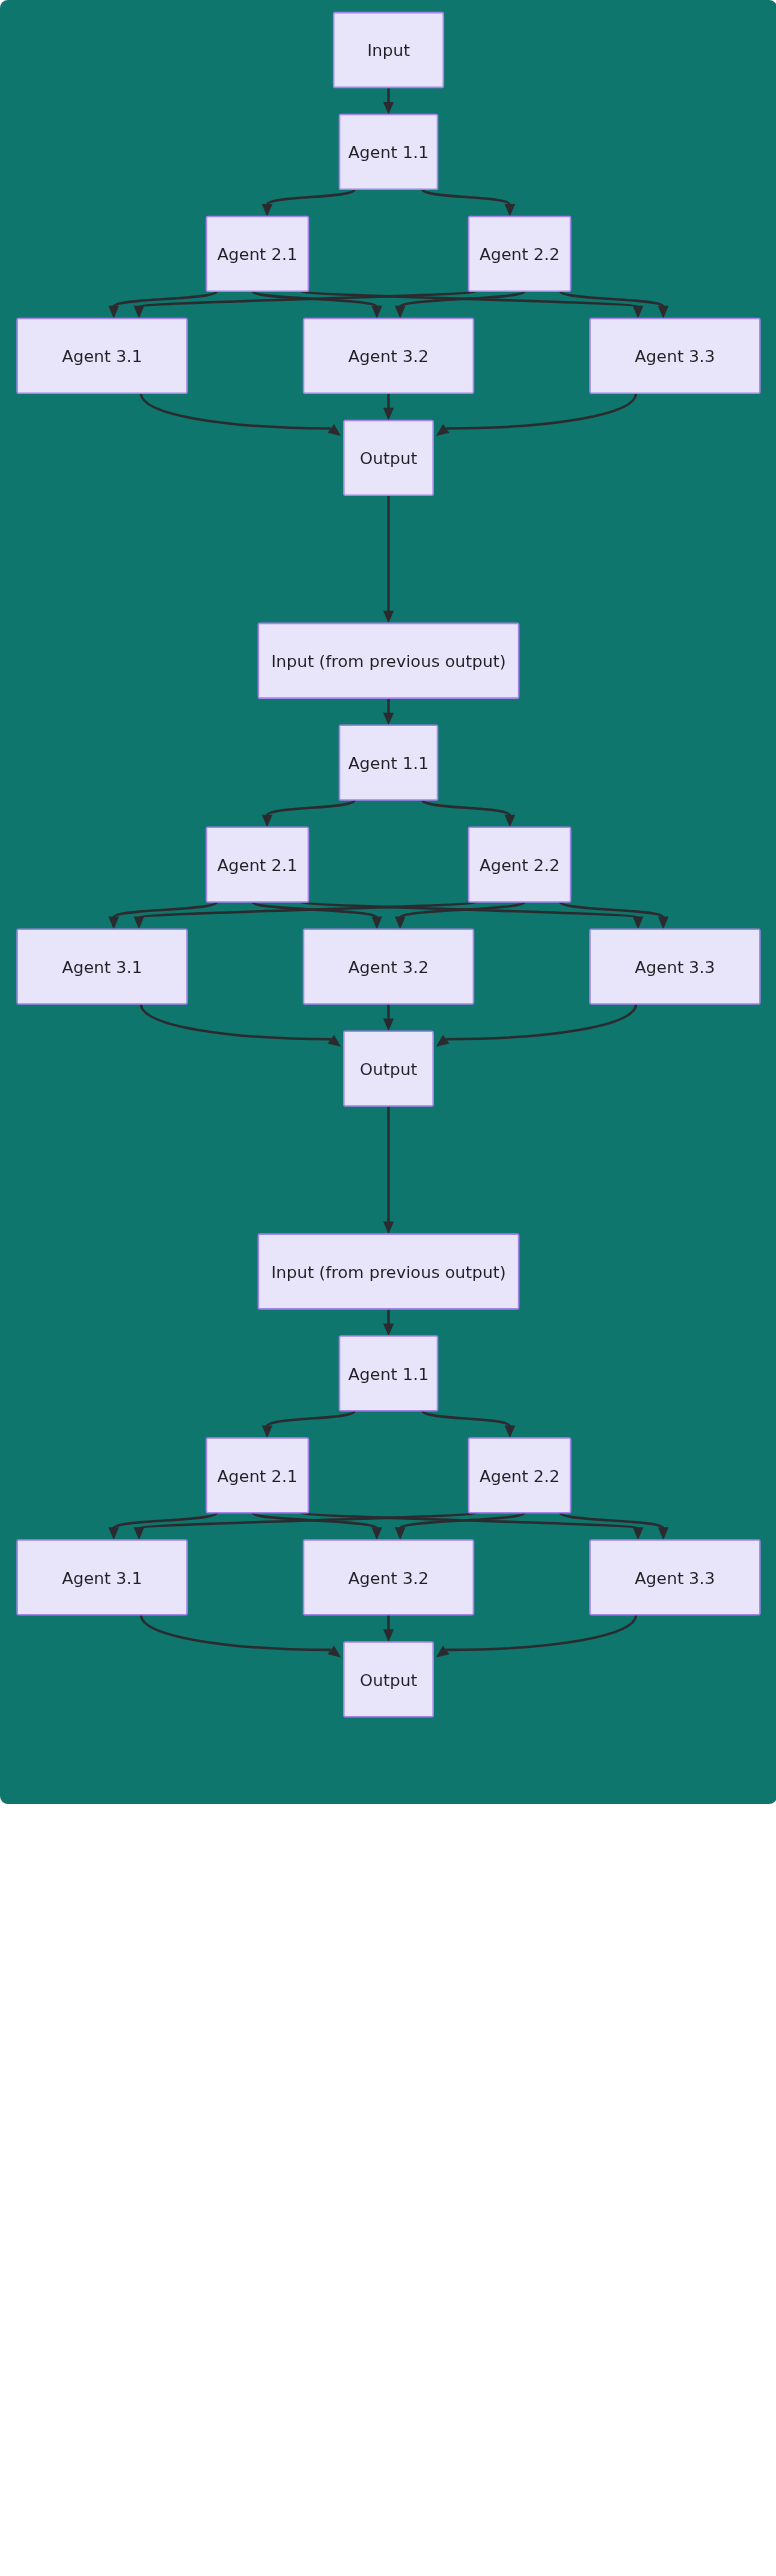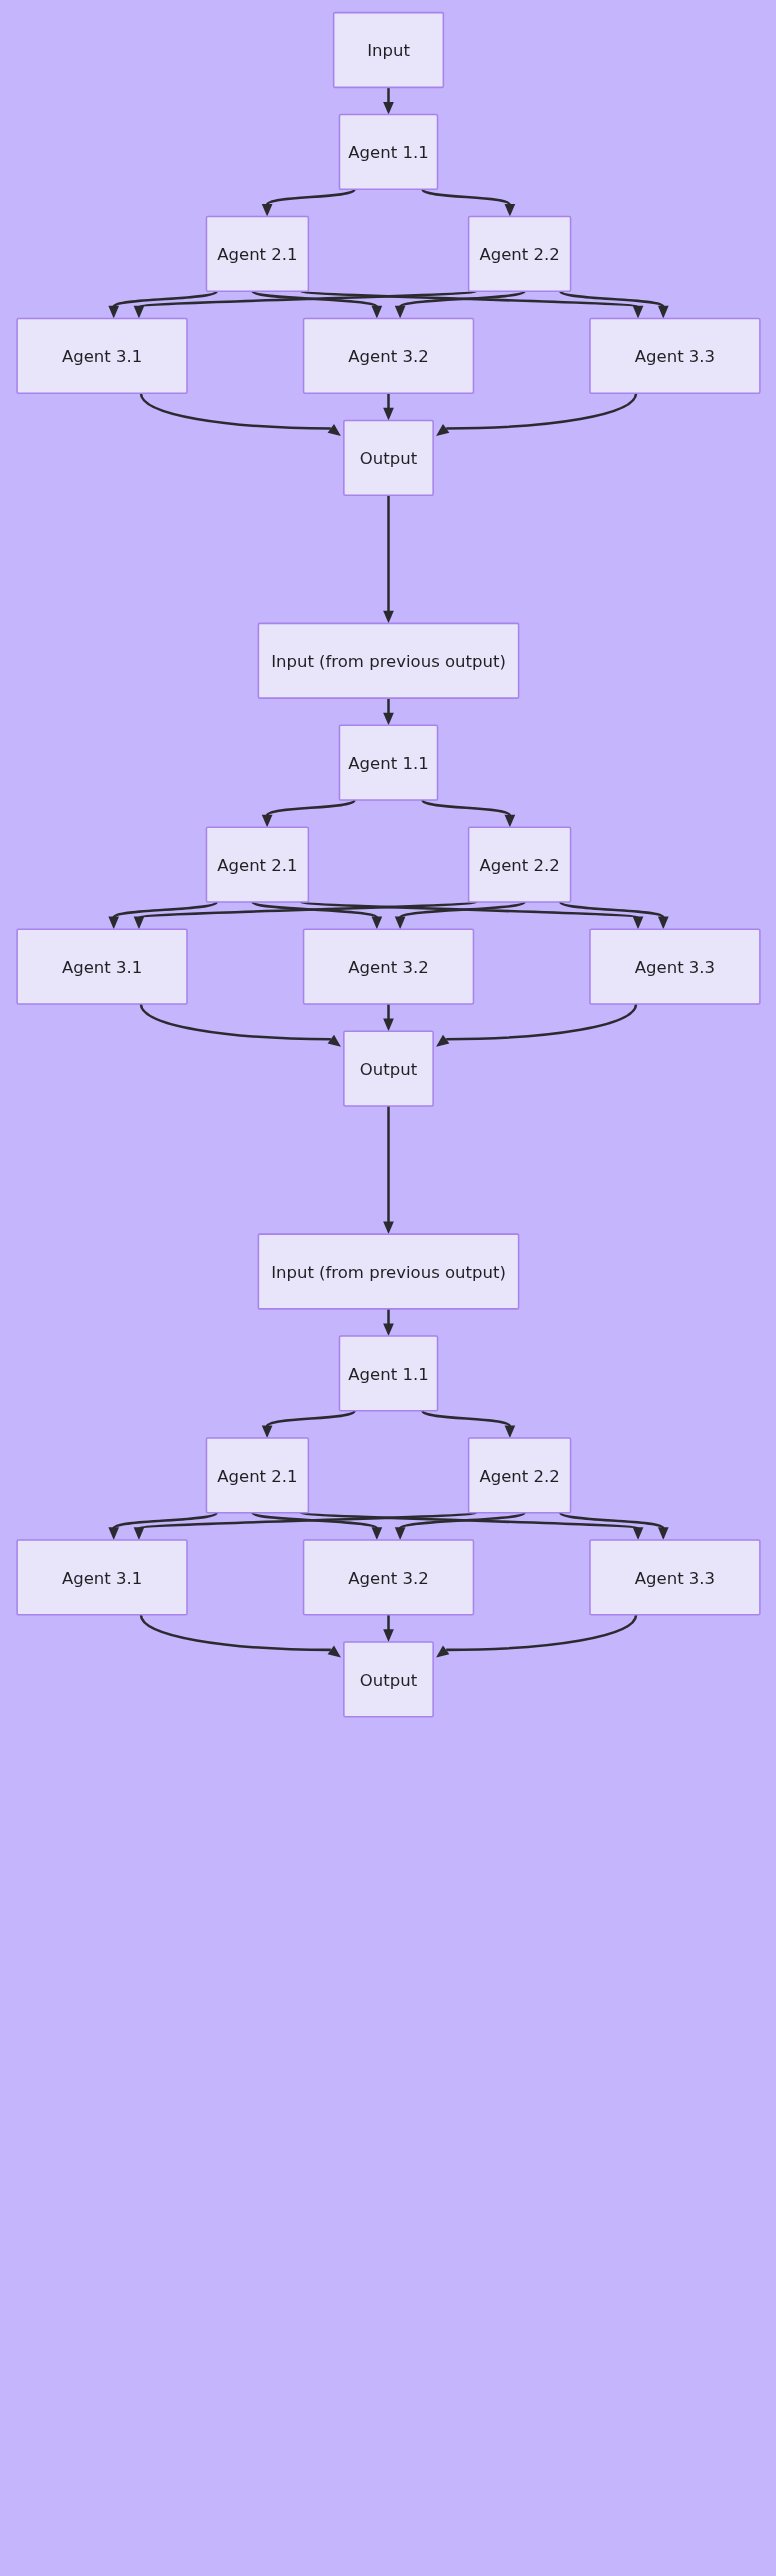--- a/index.html
+++ b/index.html
@@ -1,17 +1,17 @@
 <!DOCTYPE html>
 <html><head>
 <meta charset="utf-8">
 <style>
   html,body{margin:0;padding:0;background:#ffffff;}
   body{font-family:"DejaVu Sans", sans-serif;}
-  #stage{position:relative;width:777px;height:2576px;background:#c4b5fd;overflow:hidden;}
+  #stage{position:relative;width:777px;height:1804px;background:#0f766e;overflow:hidden;border-radius:8px;}
   svg#flow{position:absolute;left:0;top:0;width:777px;height:2576px;display:block;}
   .node-rect{fill:#e8e5fa;stroke:#a783ec;stroke-width:1.6;}
   .node-label{font-family:"DejaVu Sans", sans-serif;font-size:17px;fill:#1f2024;
                text-anchor:middle;dominant-baseline:central;}
   .edge{fill:none;stroke:#2b2b2f;stroke-width:2.6;stroke-linecap:butt;}
   .arrowhead{fill:#2b2b2f;}
 </style>
 </head>
 <body>
 

